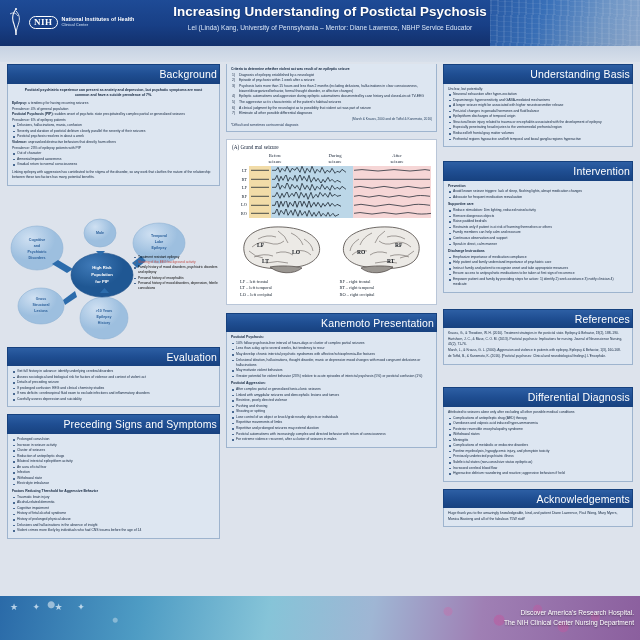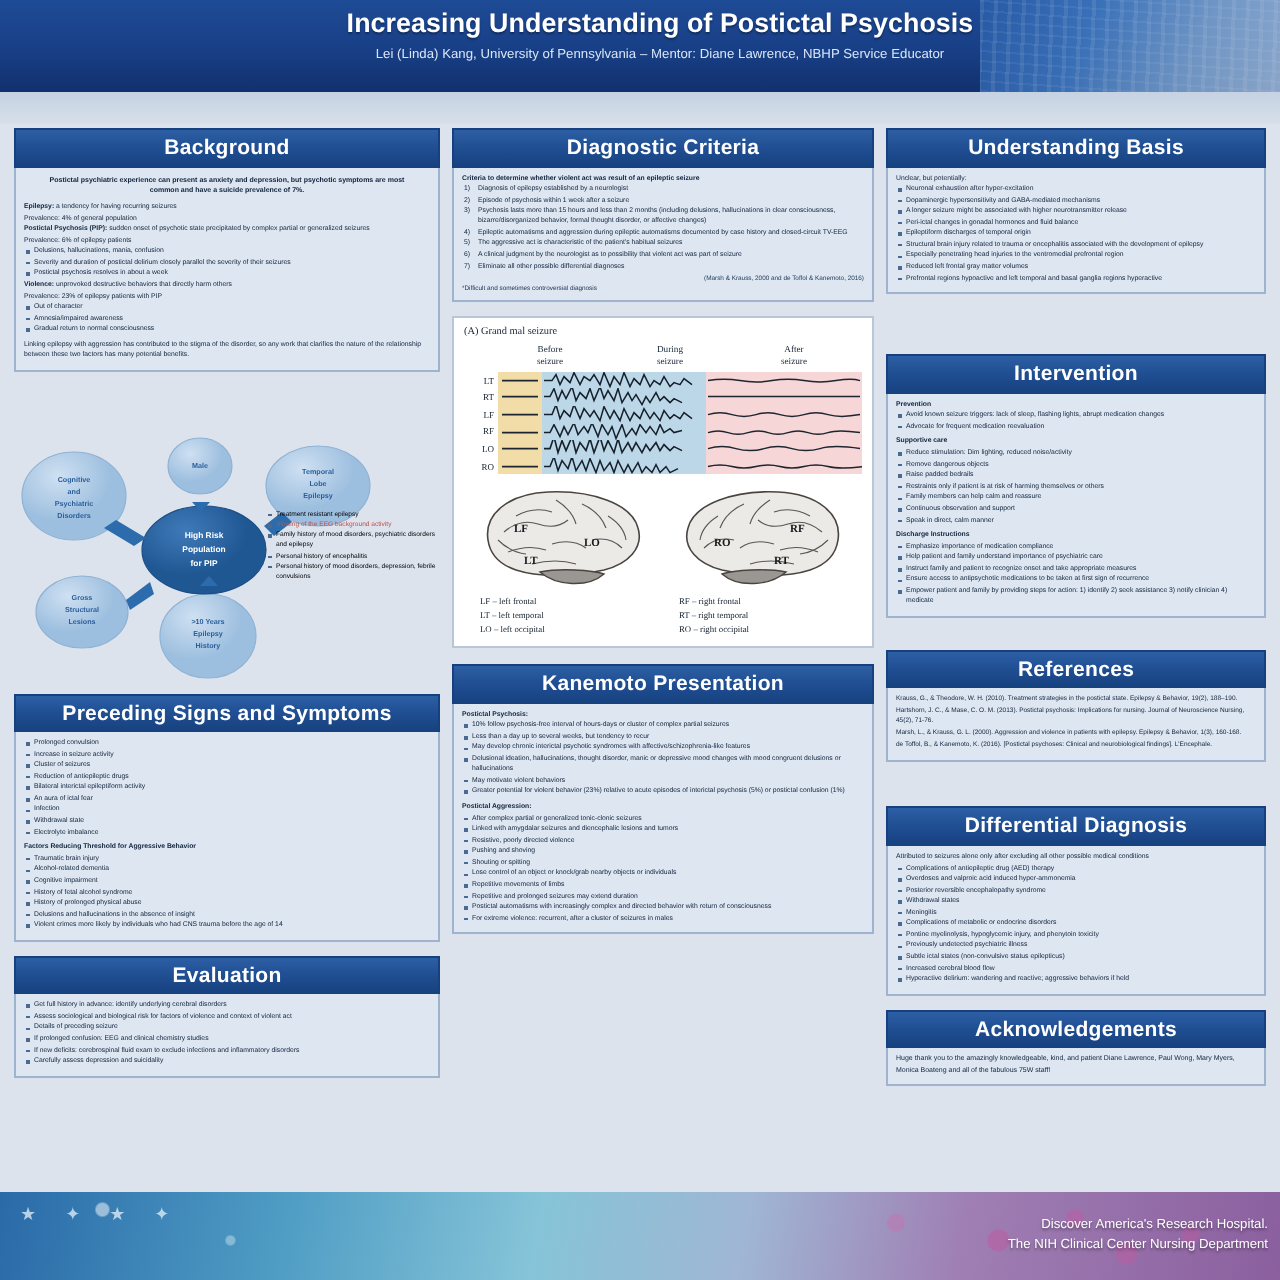--- a/index.html
+++ b/index.html
@@ -56,21 +56,21 @@
   
   .col{position:absolute;top:64px;}
   .col-left{left:7px;width:213px;}
   .col-mid{left:226px;width:211px;}
   .col-right{left:443px;width:190px;}
 
   
   .panel{margin-bottom:7px;}
   .panel-head{
     background:linear-gradient(180deg,#2d5fa4 0%,#1f4e92 48%,#17417f 100%);
-    color:#fff;text-align:center;font-weight:bold;
+    color:#fff;text-align:right;font-weight:normal;
     font-size:10.5px;letter-spacing:.15px;
     padding:3px 2px 3.5px 2px;
     border:1px solid #16417e;
     border-bottom:none;
   }
   .panel-body{
     background:#dde6f1;border:1px solid #9eb4ce;border-top:none;
     padding:3px 4px 4px 4px;color:#11243d;
   }
 
@@ -151,20 +151,33 @@
   }
   .stars{position:absolute;left:10px;top:6px;color:#e6f2fb;opacity:.75;font-size:9px;letter-spacing:6px;}
 </style>
 </head>
 <body>
 
 <div class="poster">
 
   <div class="header">
     <div class="header-photo"></div>
+    <div class="nih-logo">
+      <svg class="nih-caduceus" viewBox="0 0 18 30">
+        <path d="M9 2 C6 6 5 10 6 14 C7 18 9 21 9 28" stroke="#ffffff" stroke-width="1.1" fill="none"></path>
+        <path d="M9 4 C12 7 13 11 12 15 C11 19 9 22 9 28" stroke="#ffffff" stroke-width=".9" fill="none"></path>
+        <path d="M3 7 C6 5 9 6 11 9" stroke="#ffffff" stroke-width=".8" fill="none"></path>
+        <circle cx="9" cy="2" r="1.1" fill="#ffffff"></circle>
+      </svg>
+      <div class="nih-badge">NIH</div>
+      <div class="nih-words">
+        <div class="nih-l1">National Institutes of Health</div>
+        <div class="nih-l2">Clinical Center</div>
+      </div>
+    </div>
     <div class="title-block">
       <div class="poster-title">Increasing Understanding of Postictal Psychosis</div>
       <div class="poster-authors">Lei (Linda) Kang, University of Pennsylvania – Mentor: Diane Lawrence, NBHP Service Educator</div>
     </div>
   </div>
   <div class="header-under"></div>
 
   <div class="col col-left">
 
     <div class="panel">
@@ -241,20 +254,34 @@
       <ul class="riskfactors">
         <li>Treatment resistant epilepsy</li>
         <li class="hl-red">Slowing of the EEG background activity</li>
         <li>Family history of mood disorders, psychiatric disorders and epilepsy</li>
         <li>Personal history of encephalitis</li>
         <li>Personal history of mood disorders, depression, febrile convulsions</li>
       </ul>
     </div>
 
     <div class="panel">
+      <div class="panel-head">Evaluation</div>
+      <div class="panel-body">
+        <ul>
+          <li>Get full history in advance: identify underlying cerebral disorders</li>
+          <li>Assess sociological and biological risk for factors of violence and context of violent act</li>
+          <li>Details of preceding seizure</li>
+          <li>If prolonged confusion: EEG and clinical chemistry studies</li>
+          <li>If new deficits: cerebrospinal fluid exam to exclude infections and inflammatory disorders</li>
+          <li>Carefully assess depression and suicidality</li>
+        </ul>
+      </div>
+    </div>
+
+    <div class="panel">
       <div class="panel-head">Preceding Signs and Symptoms</div>
       <div class="panel-body">
         <ul>
           <li>Prolonged convulsion</li>
           <li>Increase in seizure activity</li>
           <li>Cluster of seizures</li>
           <li>Reduction of antiepileptic drugs</li>
           <li>Bilateral interictal epileptiform activity</li>
           <li>An aura of ictal fear</li>
           <li>Infection</li>
@@ -266,40 +293,25 @@
           <li>Traumatic brain injury</li>
           <li>Alcohol-related dementia</li>
           <li>Cognitive impairment</li>
           <li>History of fetal alcohol syndrome</li>
           <li>History of prolonged physical abuse</li>
           <li>Delusions and hallucinations in the absence of insight</li>
           <li>Violent crimes more likely by individuals who had CNS trauma before the age of 14</li>
         </ul>
       </div>
     </div>
+  </div>
+
+  <div class="col col-mid">
 
     <div class="panel">
-      <div class="panel-head">Evaluation</div>
-      <div class="panel-body">
-        <ul>
-          <li>Get full history in advance: identify underlying cerebral disorders</li>
-          <li>Assess sociological and biological risk for factors of violence and context of violent act</li>
-          <li>Details of preceding seizure</li>
-          <li>If prolonged confusion: EEG and clinical chemistry studies</li>
-          <li>If new deficits: cerebrospinal fluid exam to exclude infections and inflammatory disorders</li>
-          <li>Carefully assess depression and suicidality</li>
-        </ul>
-      </div>
-    </div>
-  </div>
-
-  <div class="col col-mid">
-
-    <div class="panel">
-      <div class="panel-head">Diagnostic Criteria</div>
       <div class="panel-body">
         <div class="ln" style="font-weight:bold">Criteria to determine whether violent act was result of an epileptic seizure</div>
         <ol class="crit">
           <li>Diagnosis of epilepsy established by a neurologist</li>
           <li>Episode of psychosis within 1 week after a seizure</li>
           <li>Psychosis lasts more than 15 hours and less than 2 months (including delusions, hallucinations in clear consciousness, bizarre/disorganized behavior, formal thought disorder, or affective changes)</li>
           <li>Epileptic automatisms and aggression during epileptic automatisms documented by case history and closed-circuit TV-EEG</li>
           <li>The aggressive act is characteristic of the patient's habitual seizures</li>
           <li>A clinical judgment by the neurologist as to possibility that violent act was part of seizure</li>
           <li>Eliminate all other possible differential diagnoses</li>
@@ -492,21 +504,21 @@
           <li>Peri-ictal changes in gonadal hormones and fluid balance</li>
           <li>Epileptiform discharges of temporal origin</li>
           <li>Structural brain injury related to trauma or encephalitis associated with the development of epilepsy</li>
           <li>Especially penetrating head injuries to the ventromedial prefrontal region</li>
           <li>Reduced left frontal gray matter volumes</li>
           <li>Prefrontal regions hypoactive and left temporal and basal ganglia regions hyperactive</li>
         </ul>
       </div>
     </div>
 
-    <div class="panel" style="margin-top:30px">
+    <div class="panel" style="margin-top:14px">
       <div class="panel-head">Intervention</div>
       <div class="panel-body">
         <div class="sub" style="margin-top:0">Prevention</div>
         <ul>
           <li>Avoid known seizure triggers: lack of sleep, flashing lights, abrupt medication changes</li>
           <li>Advocate for frequent medication reevaluation</li>
         </ul>
         <div class="sub">Supportive care</div>
         <ul>
           <li>Reduce stimulation: Dim lighting, reduced noise/activity</li>

